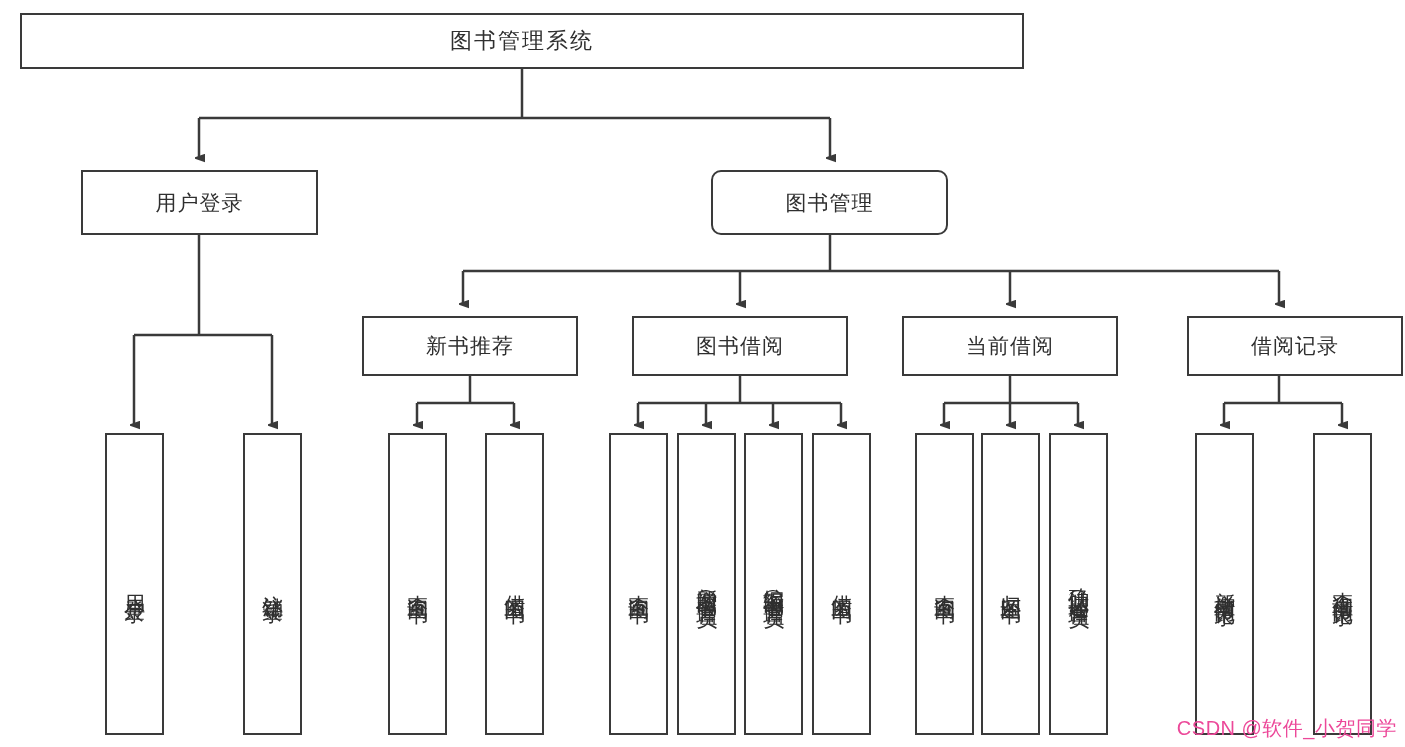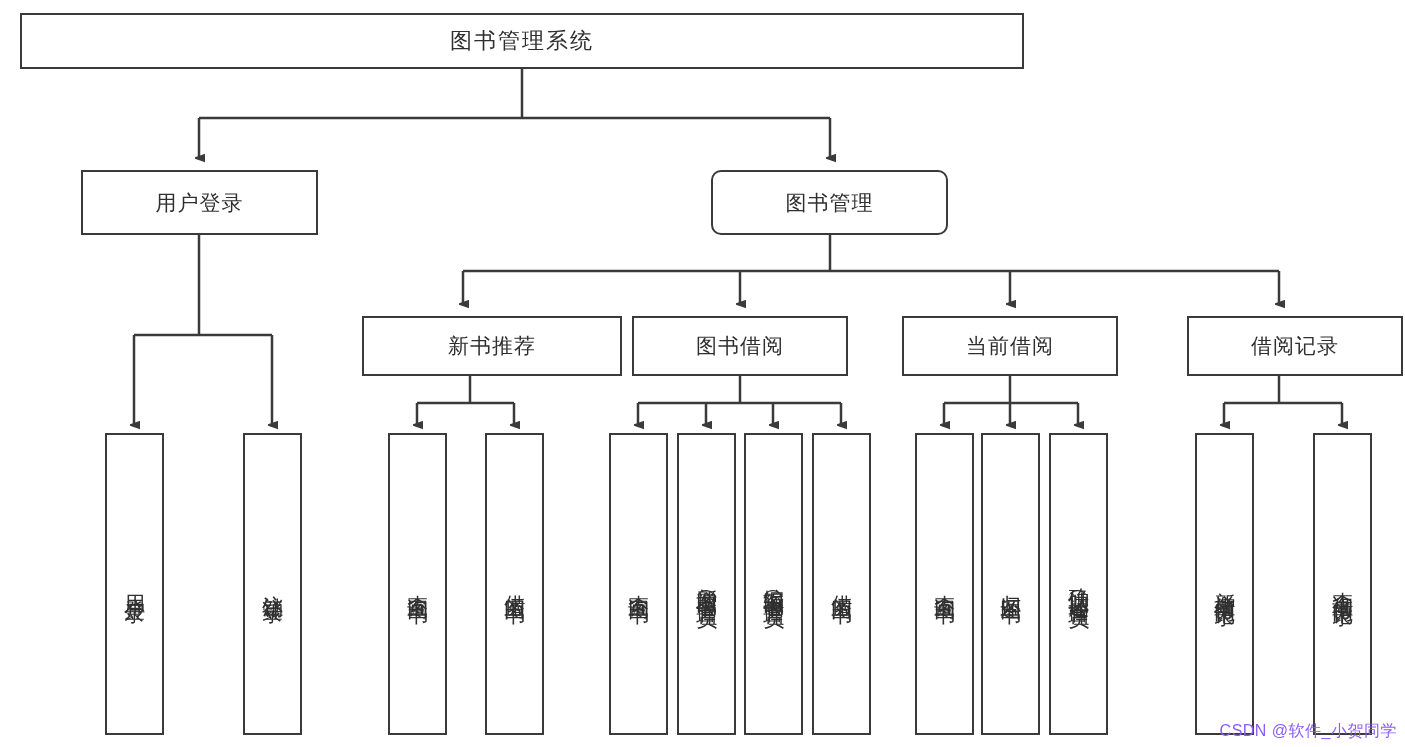--- a/index.html
+++ b/index.html
@@ -58,22 +58,22 @@
   }
   .node.vert .vlabel {
     writing-mode: vertical-rl;
     text-orientation: upright;
     white-space: nowrap;
   }
   #watermark {
     position: absolute;
     right: 8px;
     bottom: 5px;
-    font-size: 16px;
-    color: #8b5cf6;
+    font-size: 20px;
+    color: #ec4899;
     letter-spacing: 0.5px;
     white-space: nowrap;
     font-family: "Liberation Sans", "DejaVu Sans", sans-serif;
   }
 </style>
 </head>
 <body>
 
 <div id="canvas">
 
@@ -134,21 +134,21 @@
     <span>图书管理系统</span>
   </div>
 
   <div class="node horiz" style="left:81px; top:170px; width:237px; height:65px;">
     <span>用户登录</span>
   </div>
   <div class="node horiz" style="left:711px; top:170px; width:237px; height:65px;border-radius:10px;">
     <span>图书管理</span>
   </div>
 
-  <div class="node horiz" style="left:362px; top:316px; width:260px; height:60px;">
+  <div class="node horiz" style="left:362px; top:316px; width:216px; height:60px;">
     <span>新书推荐</span>
   </div>
   <div class="node horiz" style="left:632px; top:316px; width:216px; height:60px;">
     <span>图书借阅</span>
   </div>
   <div class="node horiz" style="left:902px; top:316px; width:216px; height:60px;">
     <span>当前借阅</span>
   </div>
   <div class="node horiz" style="left:1171px; top:316px; width:216px; height:60px;margin-left:16px;">
     <span>借阅记录</span>

